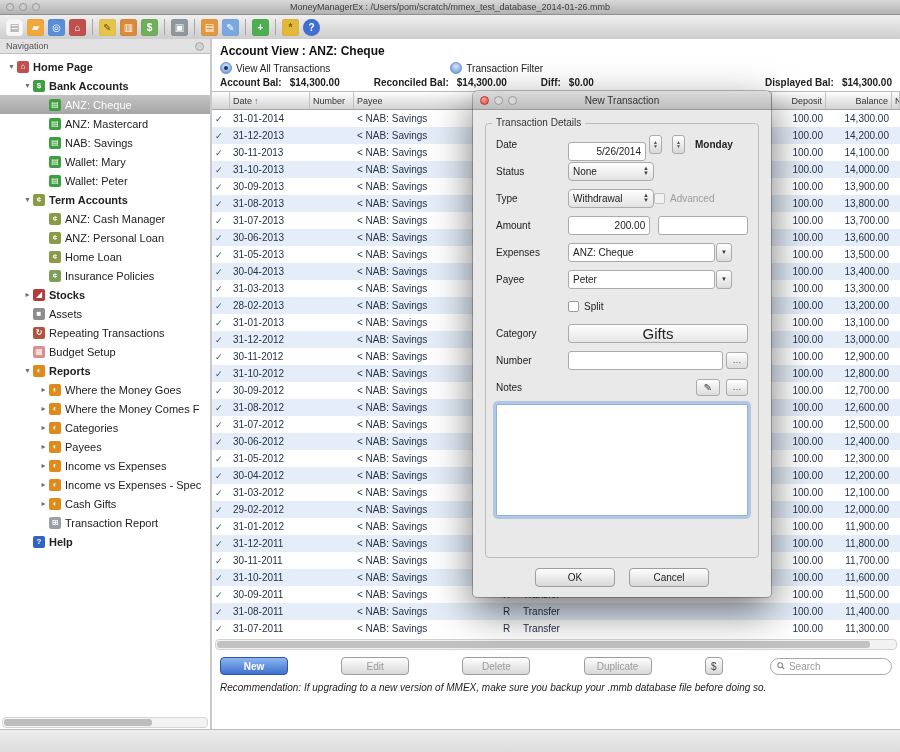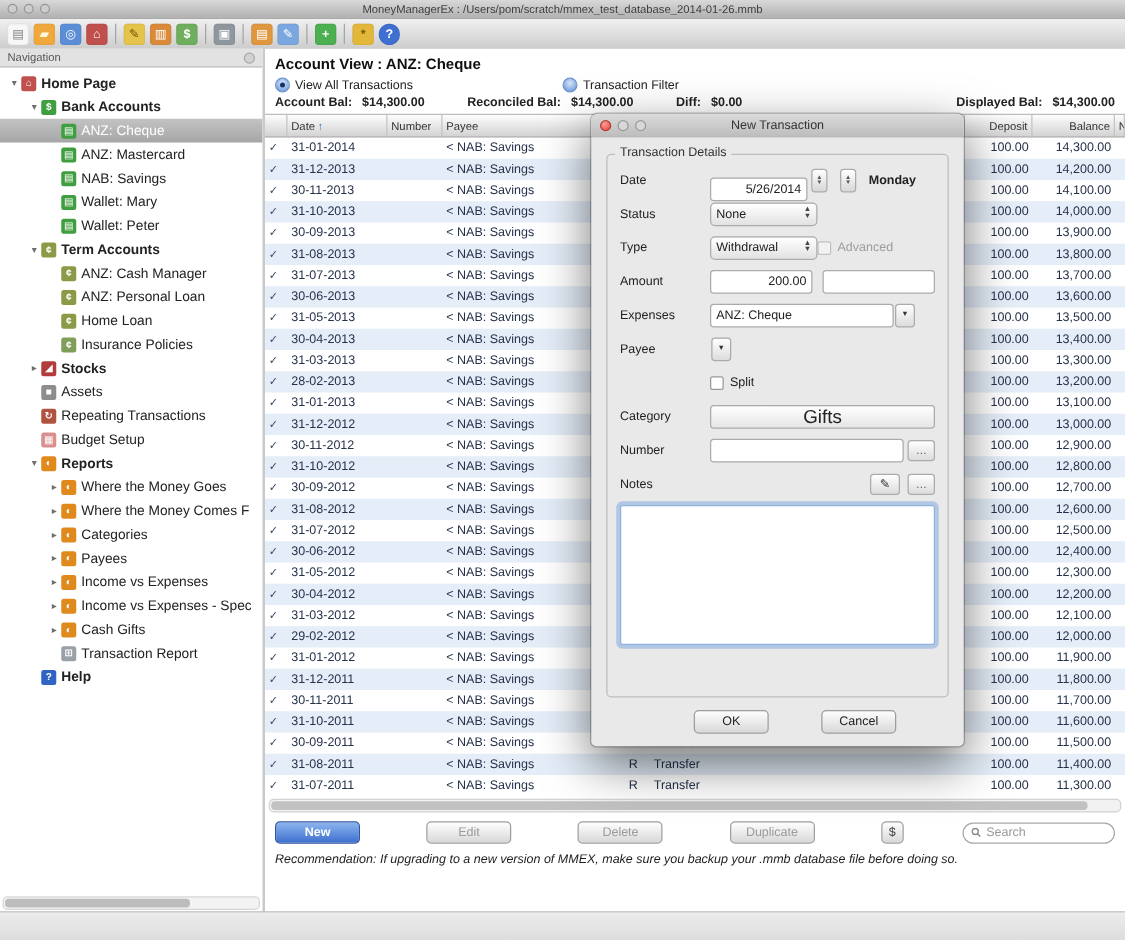--- a/index.html
+++ b/index.html
@@ -116,22 +116,22 @@
   .wide-btn{width:182px;height:19px;border:1px solid #ababab;border-radius:3px;background:linear-gradient(#fff,#e5e5e5);
             display:flex;align-items:center;justify-content:center;font-size:15px;color:#222;box-sizing:border-box;}
   .num-input{width:155px;}
   .dots-btn{width:22px;height:17px;margin-left:auto;border:1px solid #ababab;border-radius:3px;box-sizing:border-box;
             background:linear-gradient(#fff,#dcdcdc);display:flex;align-items:center;justify-content:center;font-size:9px;color:#555;}
   .pen-btn{width:24px;height:17px;border:1px solid #ababab;border-radius:3px;box-sizing:border-box;margin-left:auto;margin-right:6px;
            background:linear-gradient(#fff,#dcdcdc);display:flex;align-items:center;justify-content:center;font-size:10px;color:#333;}
   .notes-area{flex:1;min-height:110px;border:1px solid #8fb2de;border-radius:2px;background:#fff;margin-top:1px;
               box-shadow:0 0 0 3px rgba(108,158,222,.45);}
   .dialog-buttons{display:flex;justify-content:center;gap:14px;padding:10px 0 4px;}
-  .dbtn{width:60px;height:19px;border:1px solid #9d9d9d;border-radius:4px;background:linear-gradient(#fefefe,#d8d8d8);
-        font-size:10px;color:#222;display:flex;align-items:center;justify-content:center;box-sizing:border-box;margin-left:28px;}
+  .dbtn{width:80px;height:19px;border:1px solid #9d9d9d;border-radius:4px;background:linear-gradient(#fefefe,#d8d8d8);
+        font-size:10px;color:#222;display:flex;align-items:center;justify-content:center;box-sizing:border-box;}
 </style>
 </head>
 <body>
 
 <div class="window">
 
   <div class="titlebar">
     <div class="lights">
       <span class="light"></span>
       <span class="light"></span>
@@ -1440,20 +1440,21 @@
         </div>
 
         <div class="frow">
           <span class="flabel">Expenses</span>
           <span class="input combo">ANZ: Cheque</span>
           <span class="combo-btn">▼</span>
         </div>
 
         <div class="frow">
           <span class="flabel">Payee</span>
+          <span class="input combo">Peter</span>
           <span class="combo-btn">▼</span>
         </div>
 
         <div class="frow">
           <span class="flabel"></span>
           <span class="checkbox"></span>
           <span>Split</span>
         </div>
 
         <div class="frow">

